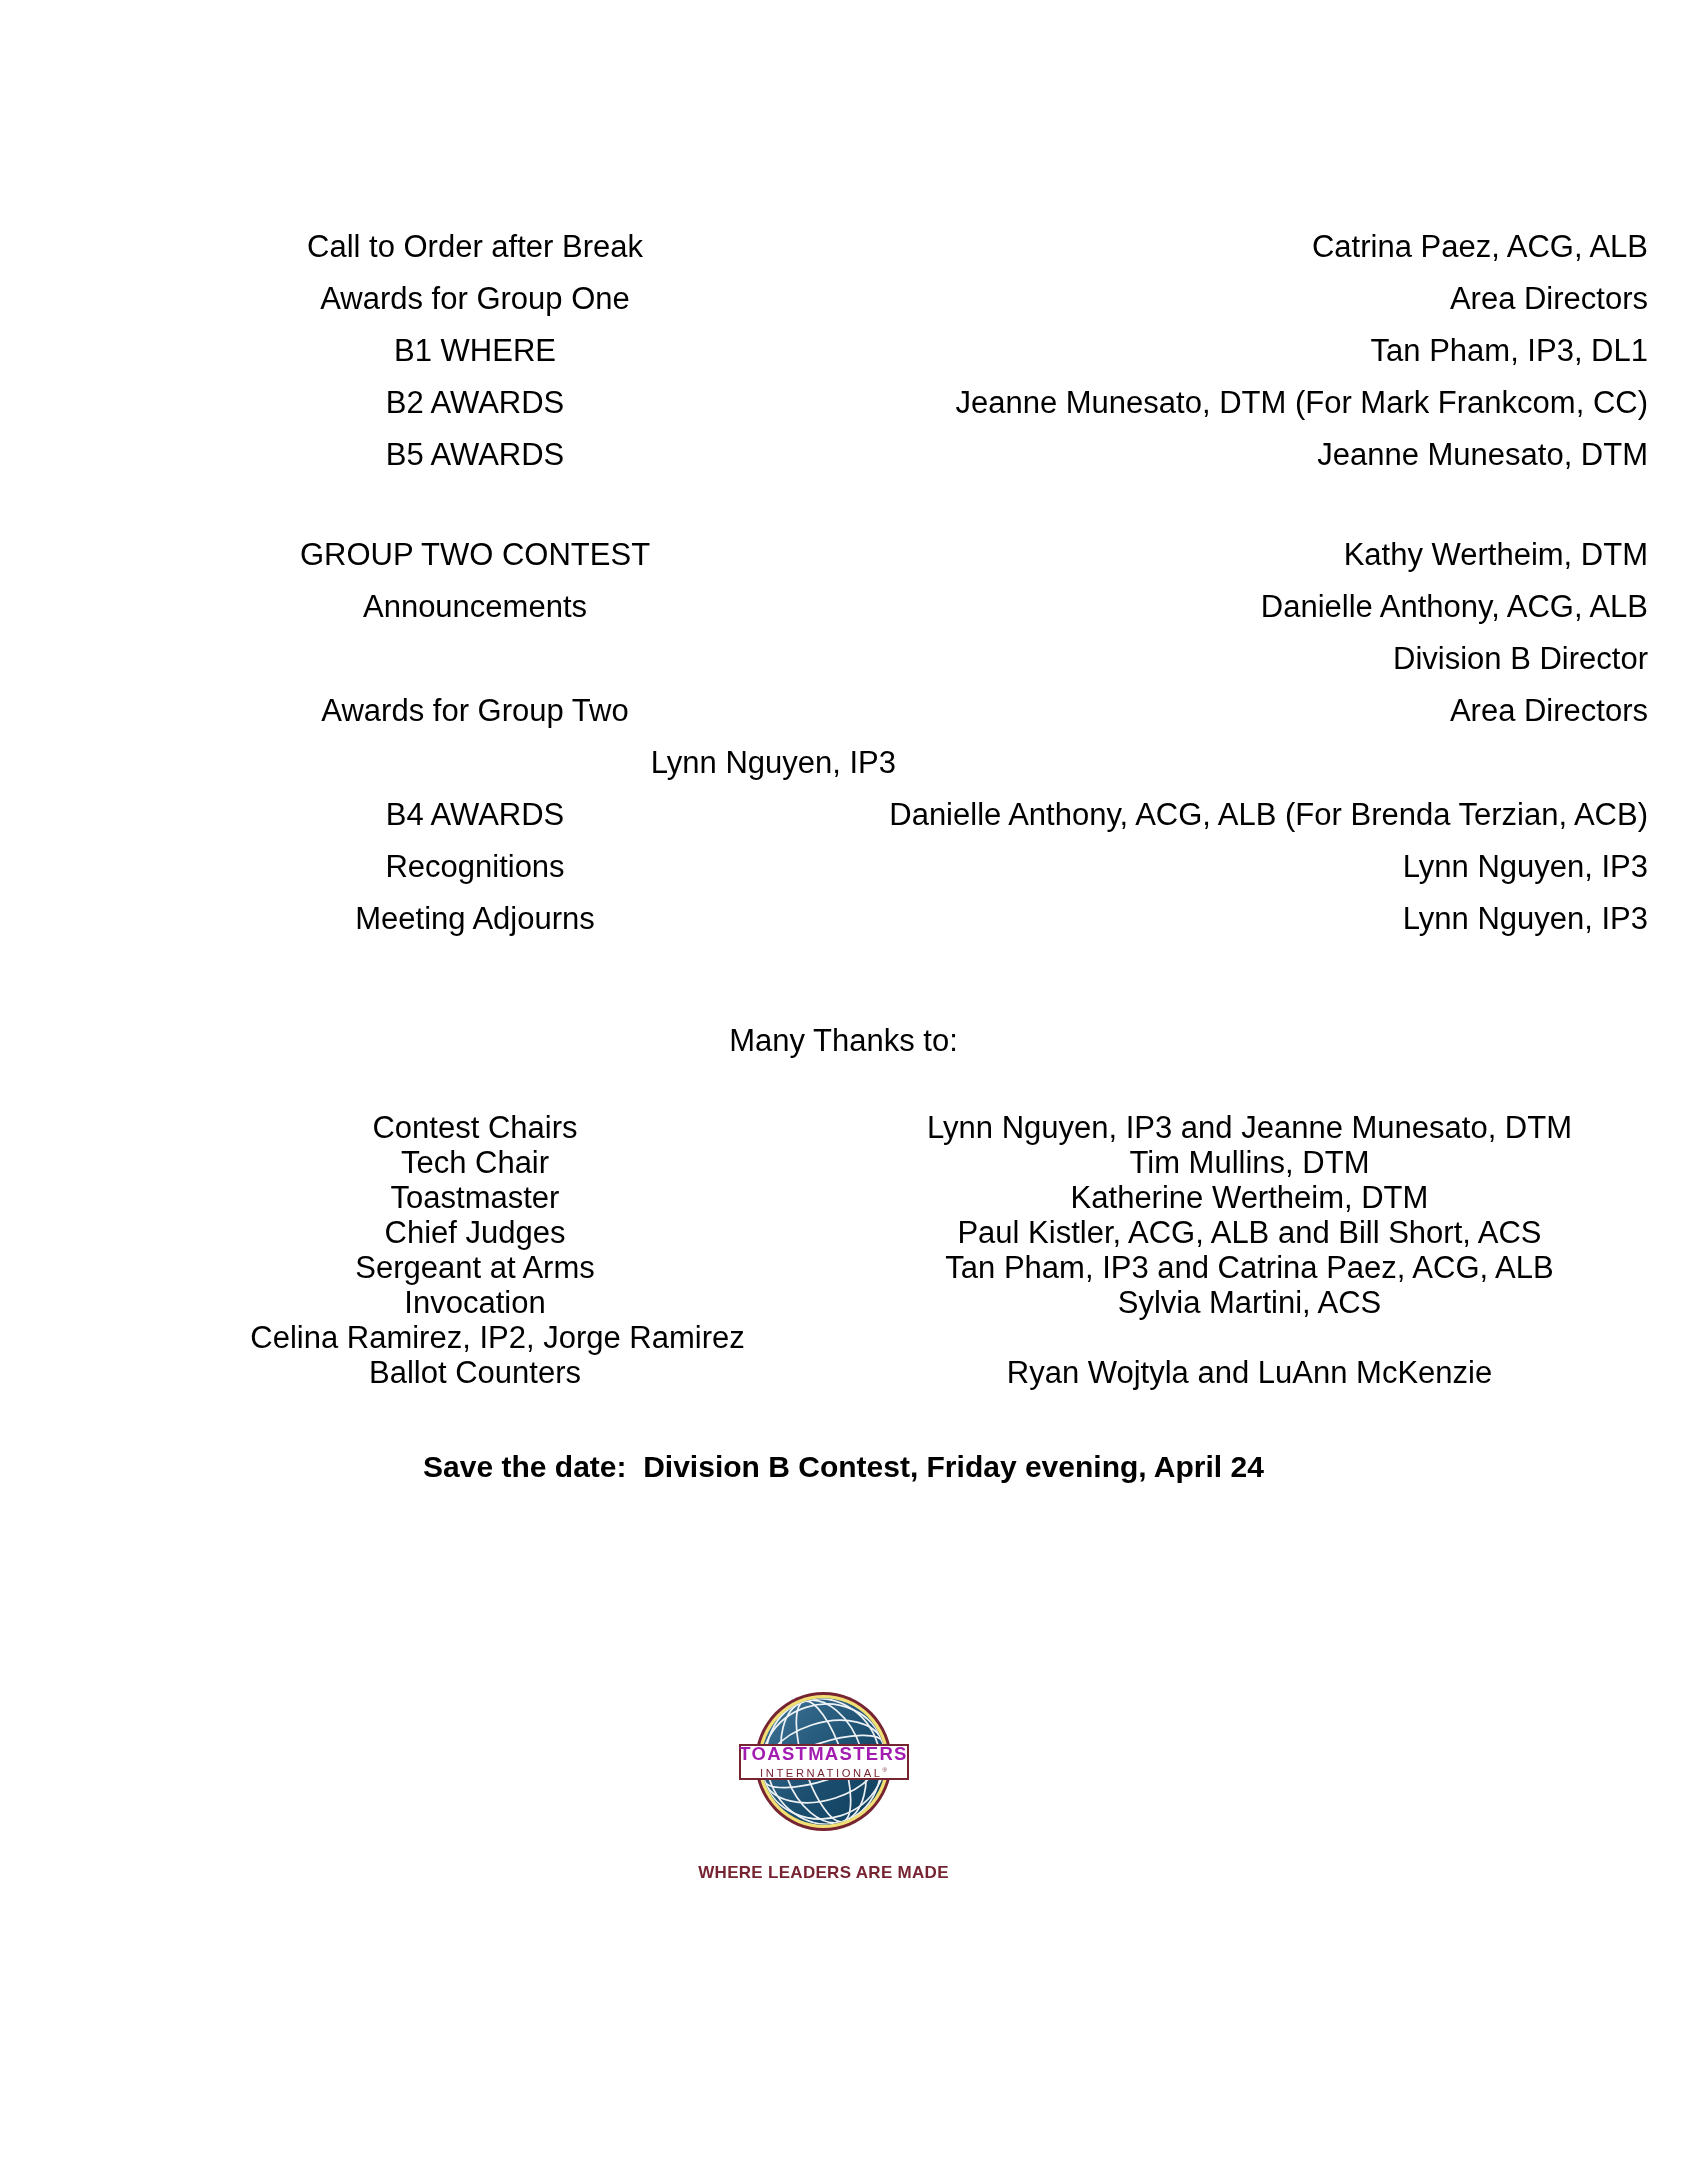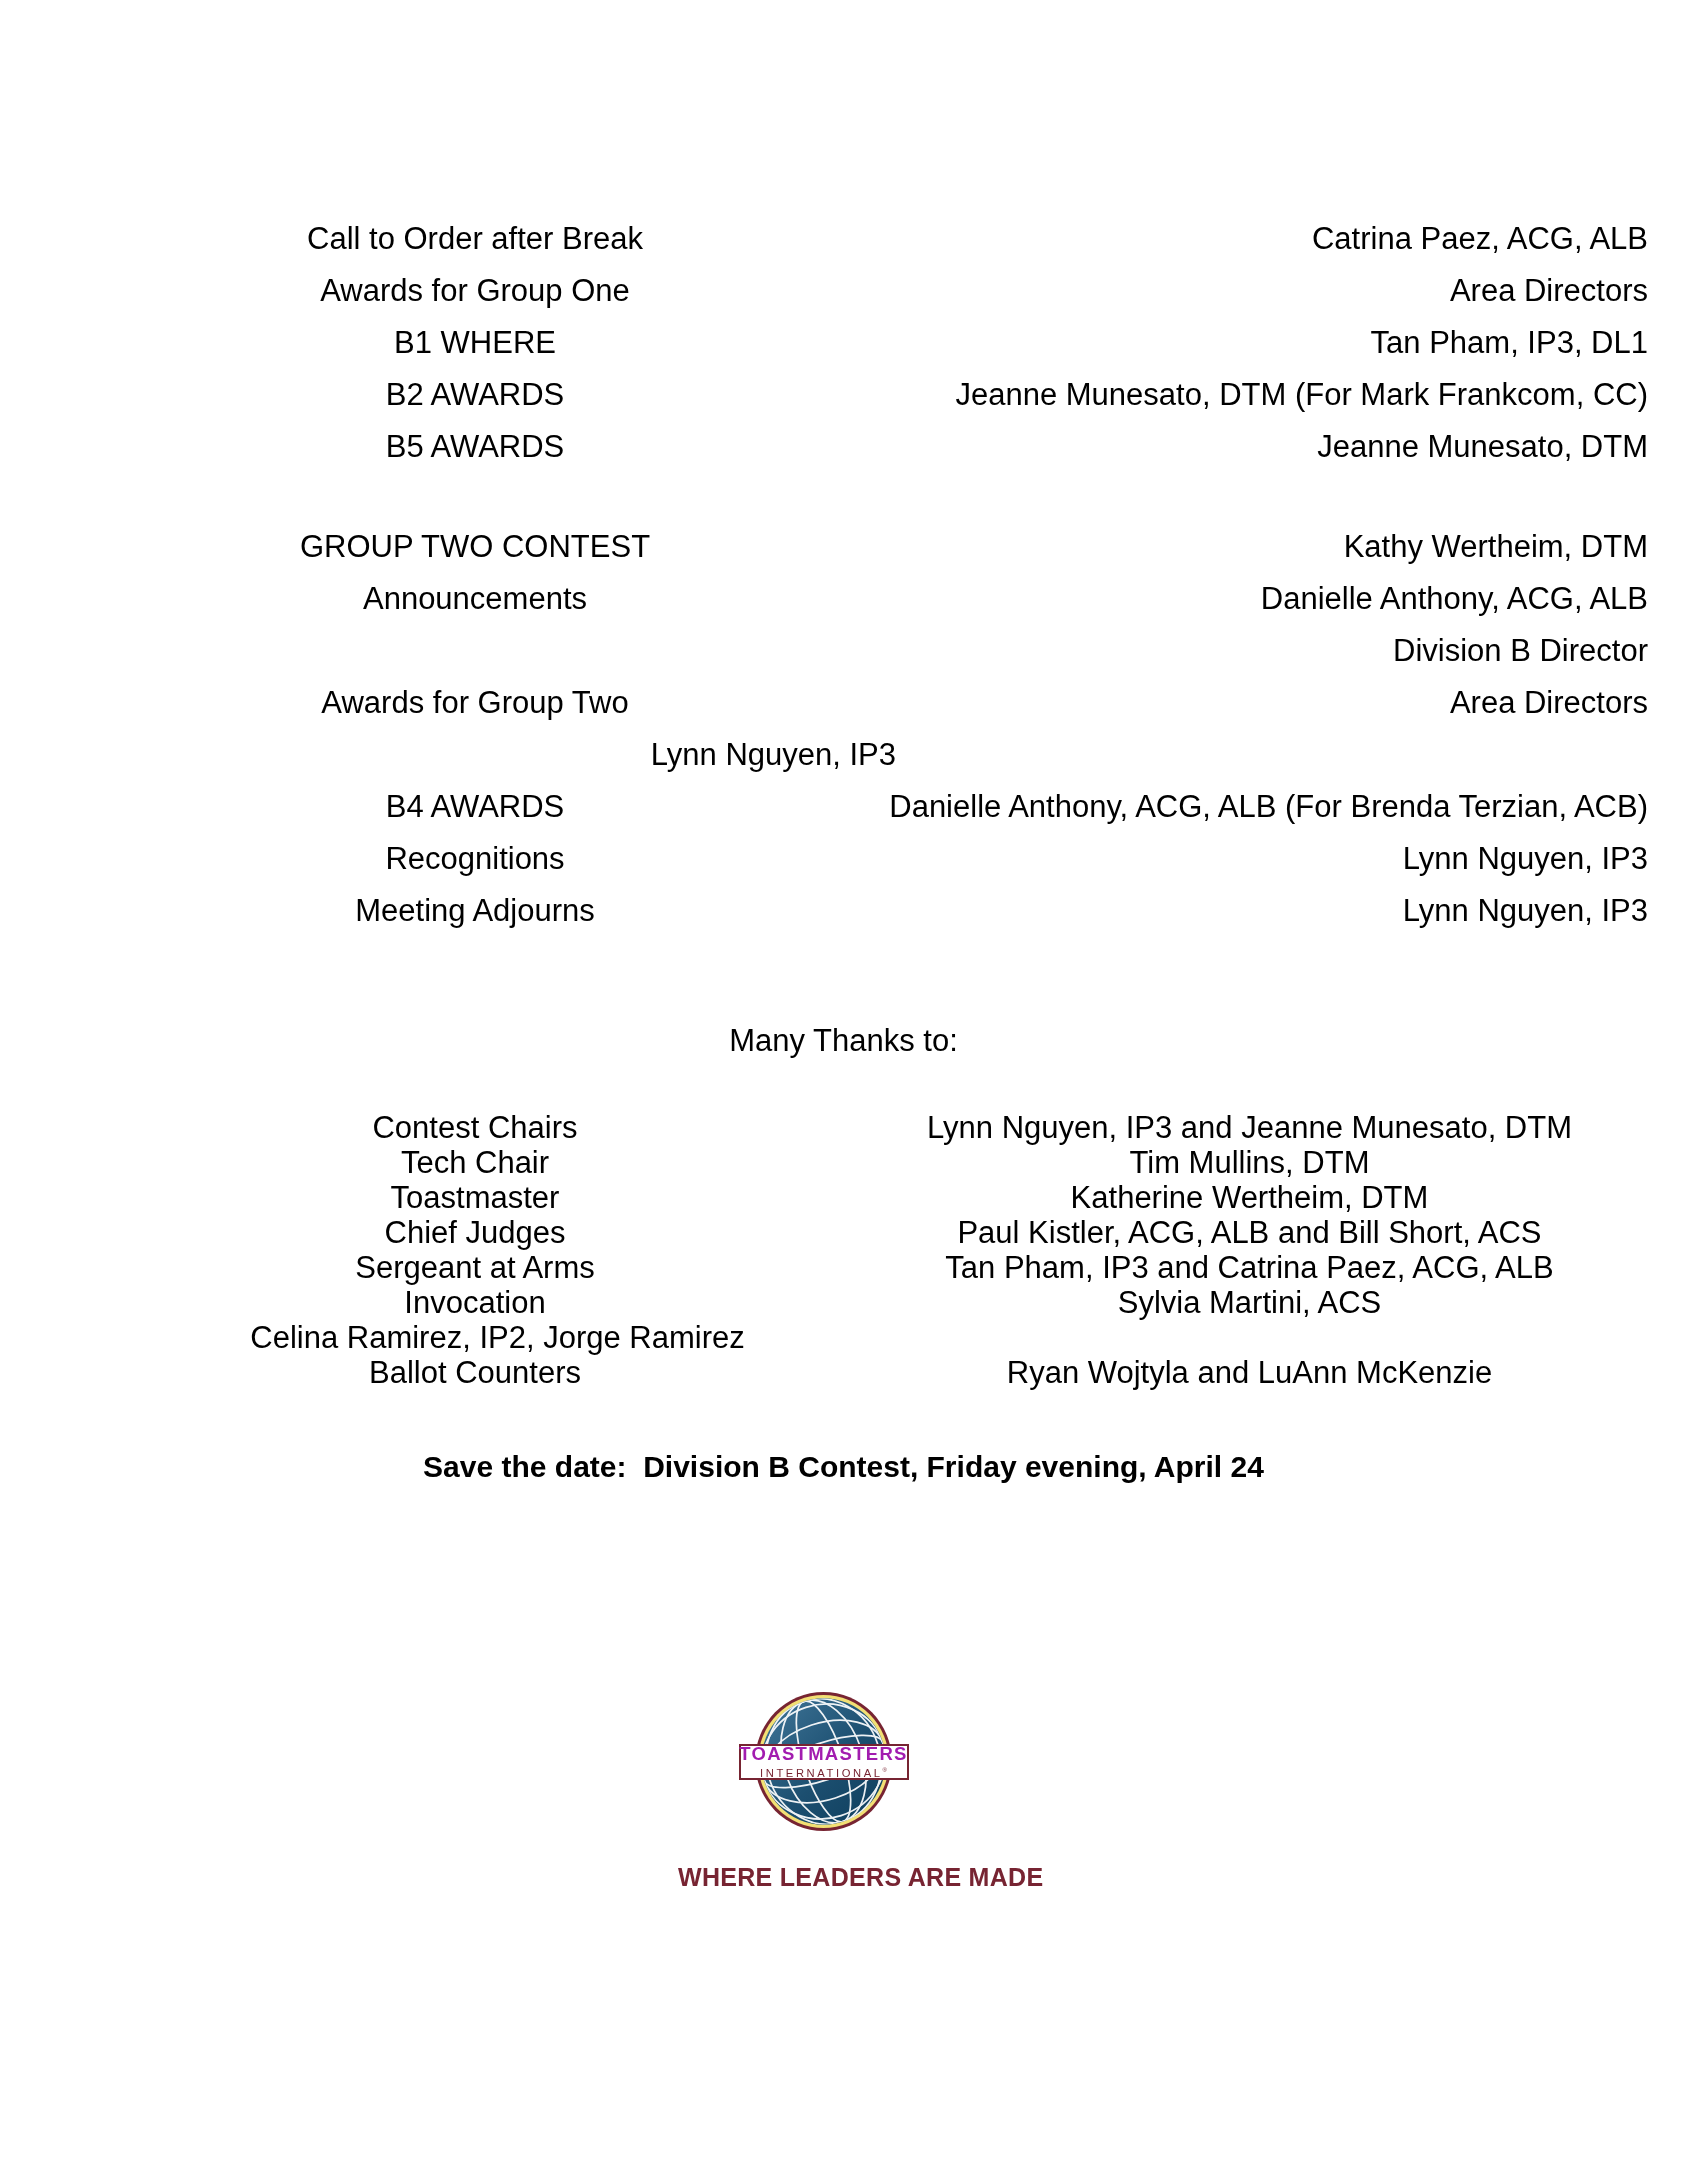--- a/index.html
+++ b/index.html
@@ -10,21 +10,21 @@
     background: #ffffff;
     font-family: "Liberation Sans", sans-serif;
     color: #000000;
     overflow: hidden;
   }
 
   
   .schedule {
     position: absolute;
     left: 99px;
-    top: 220px;
+    top: 228px;
     width: 1548px;
   }
   .sched-row {
     display: flex;
     margin-bottom: 14px;
     font-size: 31px;
     line-height: 38px;
   }
   .sched-label {
     width: 752px;
@@ -123,23 +123,23 @@
   .reg-mark {
     font-size: 6px;
     vertical-align: super;
     letter-spacing: 0;
   }
   .tagline {
     position: absolute;
     left: 0;
     top: 171px;
     width: 100%;
-    text-align: right;
+    text-align: center;
     font-weight: bold;
-    font-size: 25px;
+    font-size: 17px;
     letter-spacing: 0.3px;
     color: #772432;
     white-space: nowrap;
   }
 </style>
 </head>
 <body>
 
 <div class="page">
 

